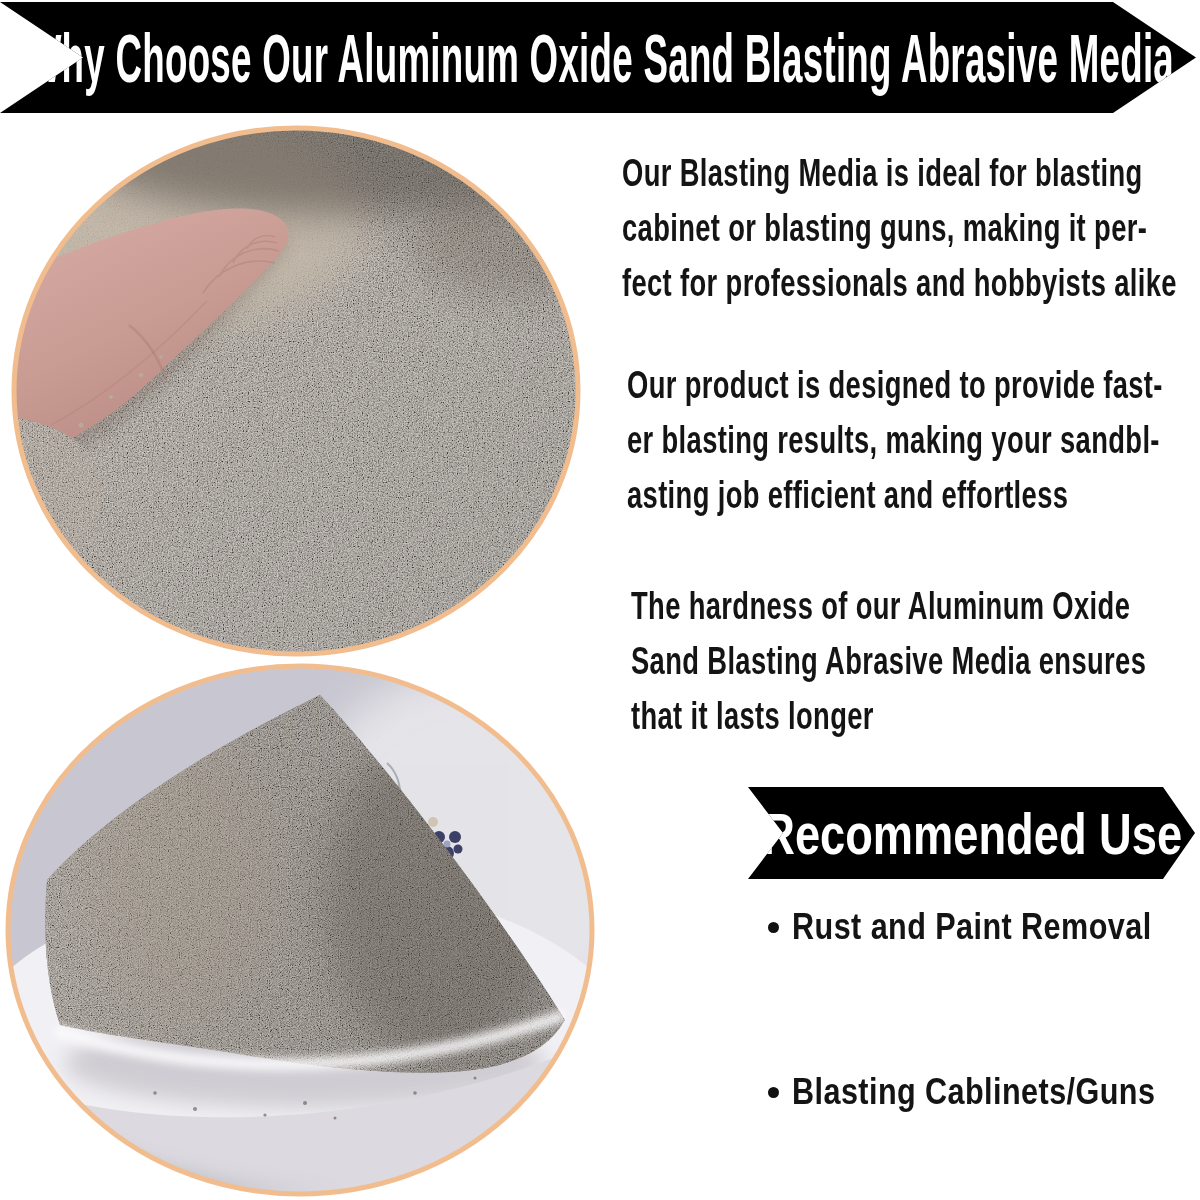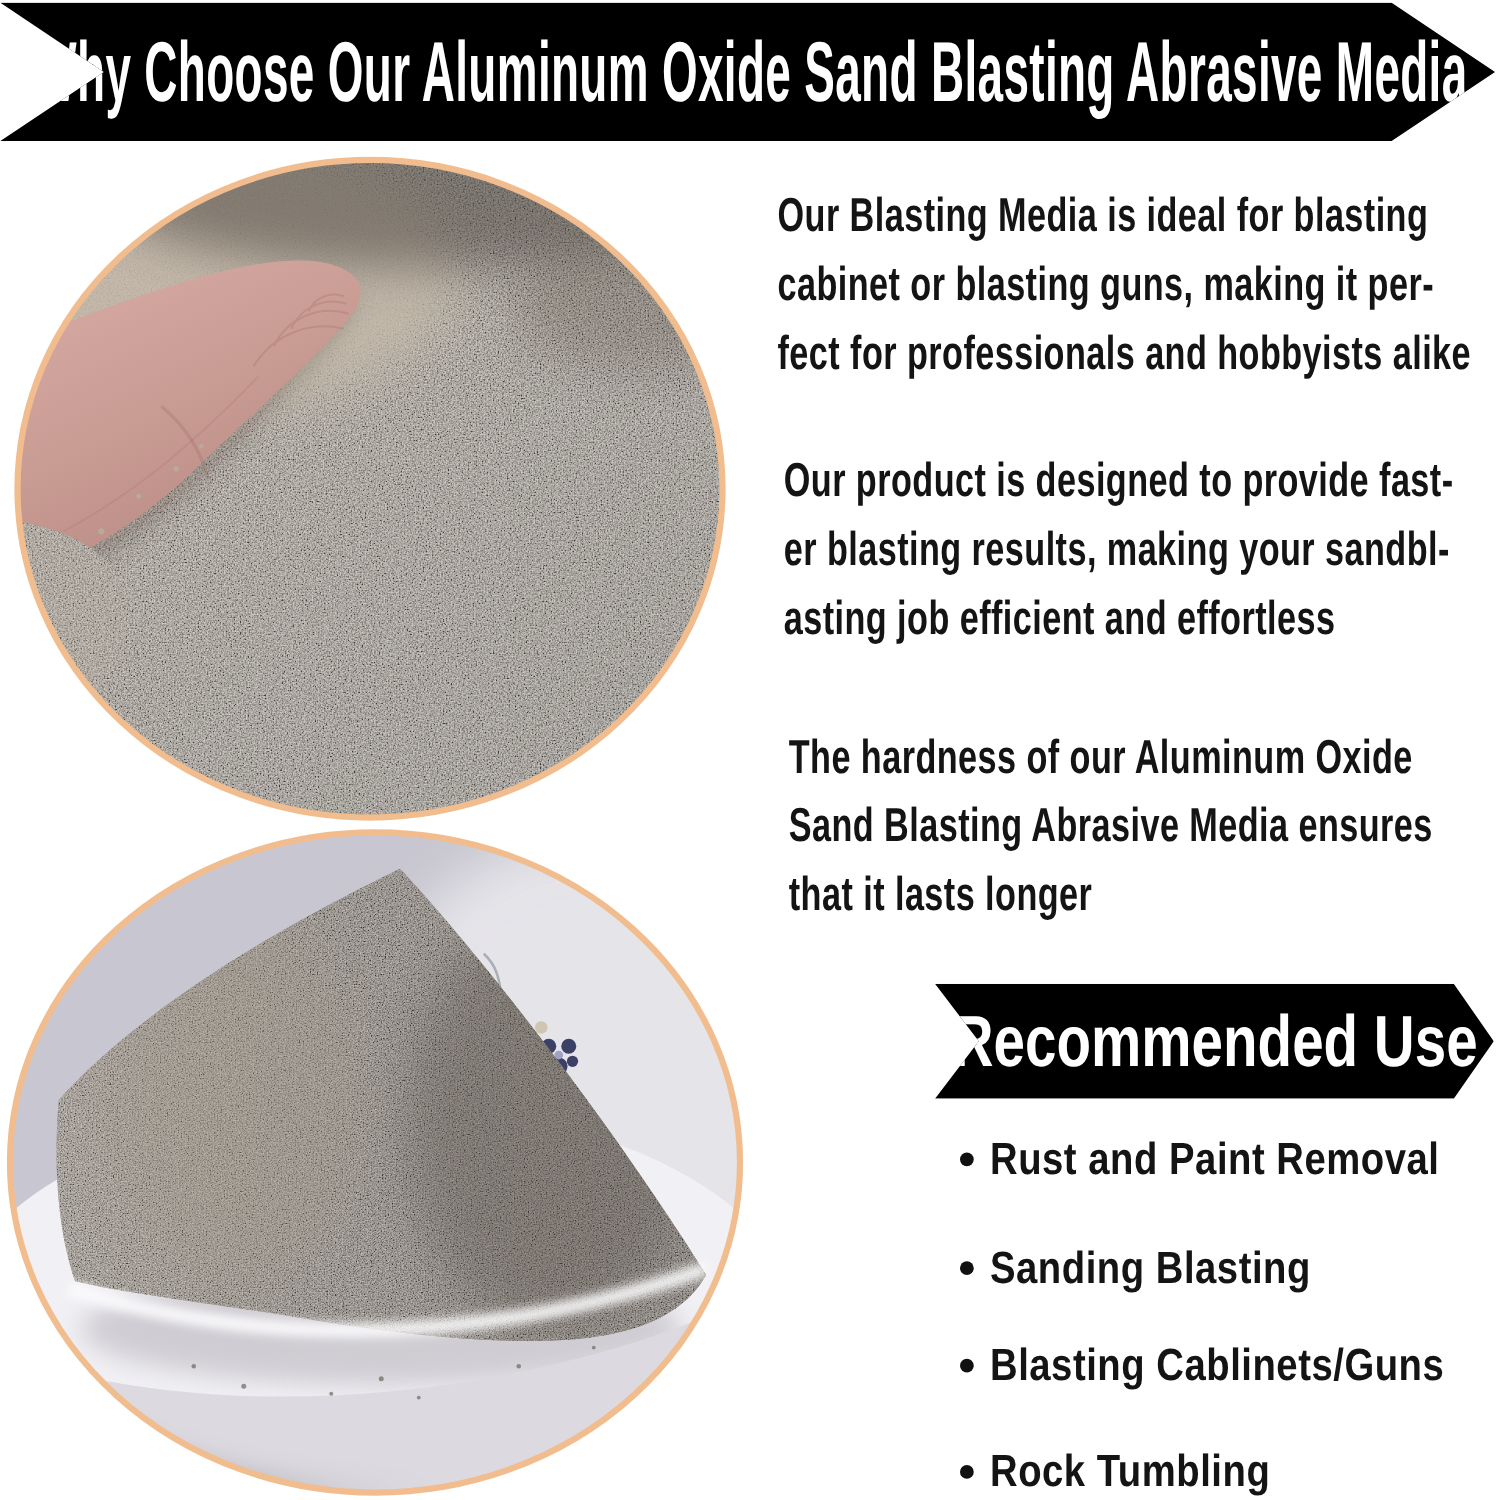--- a/index.html
+++ b/index.html
@@ -229,26 +229,18 @@
   </div>
 
   <div class="banner-rec" style="background-color: rgb(0, 0, 0);">
     <span class="banner-rec-text" style="color: rgb(255, 255, 255);">Recommended Use</span>
   </div>
 
   <div class="bullet-row b1">
     <span class="bullet-dot"></span>
     <span class="bullet-text" style="color: rgb(20, 20, 20);">Rust and Paint Removal</span>
   </div>
-  <div class="bullet-row b2">
-    <span class="bullet-dot"></span>
-    <span class="bullet-text" style="color: rgb(20, 20, 20);">Sanding Blasting</span>
-  </div>
   <div class="bullet-row b3">
     <span class="bullet-dot"></span>
     <span class="bullet-text" style="color: rgb(20, 20, 20);">Blasting Cablinets/Guns</span>
   </div>
-  <div class="bullet-row b4">
-    <span class="bullet-dot"></span>
-    <span class="bullet-text" style="color: rgb(20, 20, 20);">Rock Tumbling</span>
-  </div>
 
 </div>
 
 </body></html>

